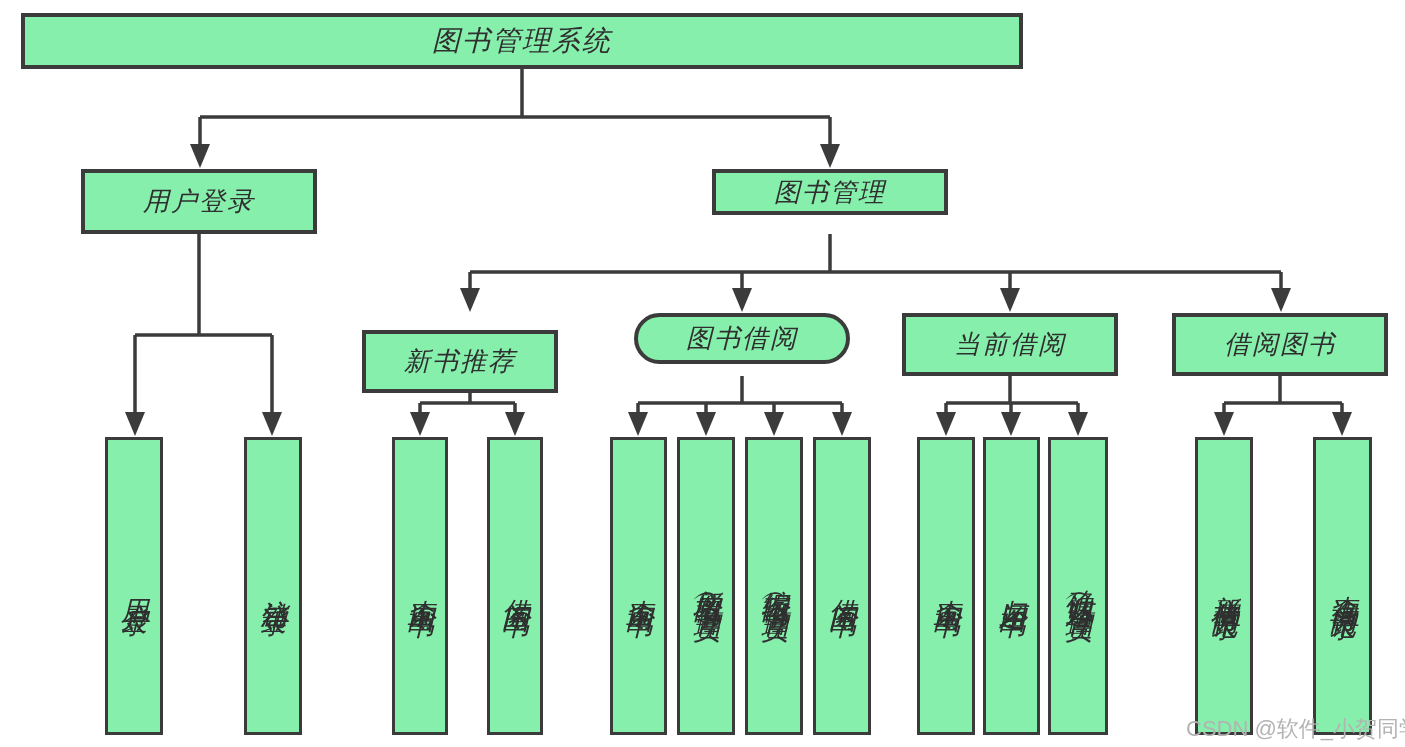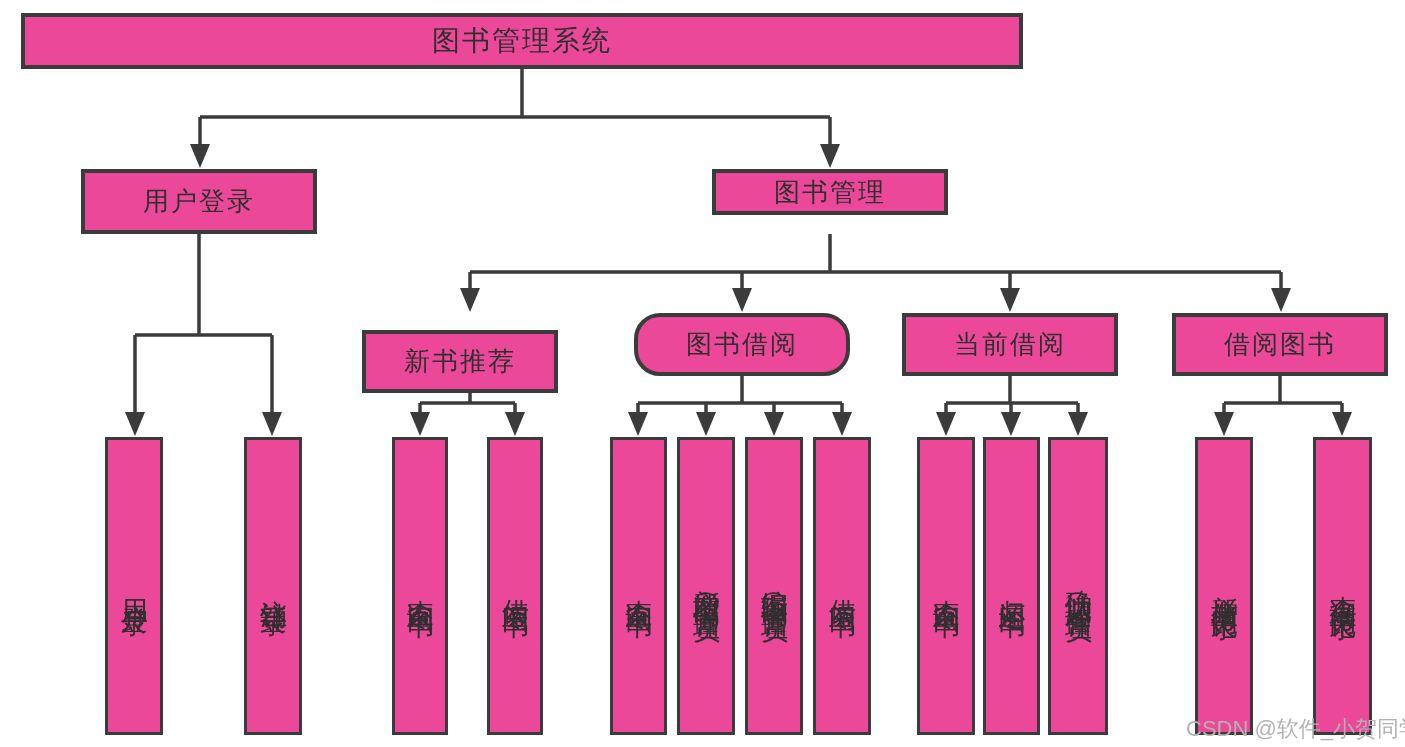--- a/index.html
+++ b/index.html
@@ -16,27 +16,28 @@
     overflow:hidden;
     font-family:"Liberation Sans","DejaVu Sans",sans-serif;
     color:var(--text);
   }
   svg.connectors{position:absolute;left:0;top:0;width:1405px;height:747px;}
   svg.connectors line{stroke:var(--line);stroke-width:3.5;}
   svg.connectors polygon{fill:var(--line);}
   .box{
     position:absolute;
     box-sizing:border-box;
-    background:#ec4899;
+    background:#86efac;
     border:4px solid var(--line);
     display:flex;align-items:center;justify-content:center;
     font-size:26px;
     letter-spacing:2px;
     white-space:nowrap;
     z-index:2;
+    font-style:italic;
   }
   .root{font-size:28px;}
   .leaf{
     border-width:3px;
     writing-mode:vertical-rl;
     text-orientation:mixed;
     font-size:27px;
     letter-spacing:4px;
     line-height:1;
   }
@@ -117,21 +118,21 @@
   <div class="box" style="left:81px;top:169px;width:236px;height:65px;">
     <span>用户登录</span>
   </div>
   <div class="box" style="left:712px;top:169px;width:236px;height:46px;">
     <span>图书管理</span>
   </div>
 
   <div class="box" style="left:362px;top:330px;width:196px;height:63px;justify-content:center;">
     <span>新书推荐</span>
   </div>
-  <div class="box" style="left:634px;top:313px;width:216px;height:63px;border-radius:26px;">
+  <div class="box" style="left:634px;top:313px;width:216px;height:51px;border-radius:26px;">
     <span>图书借阅</span>
   </div>
   <div class="box" style="left:902px;top:313px;width:216px;height:63px;">
     <span>当前借阅</span>
   </div>
   <div class="box" style="left:1172px;top:313px;width:216px;height:63px;">
     <span>借阅图书</span>
   </div>
 
   <div class="box leaf" style="left:105px;top:437px;width:58px;height:298px;">

